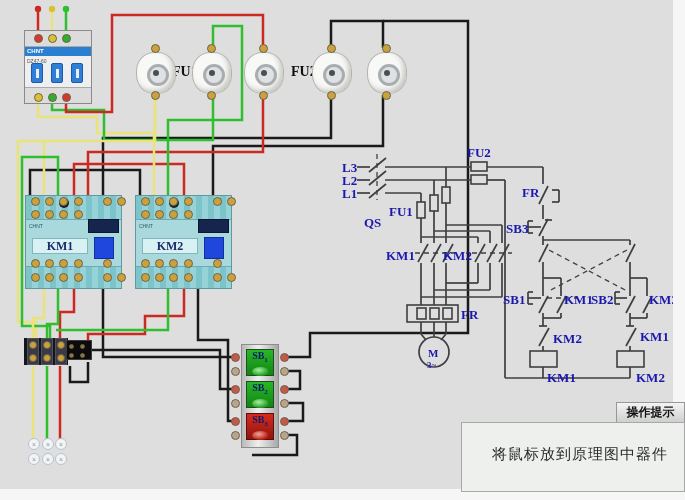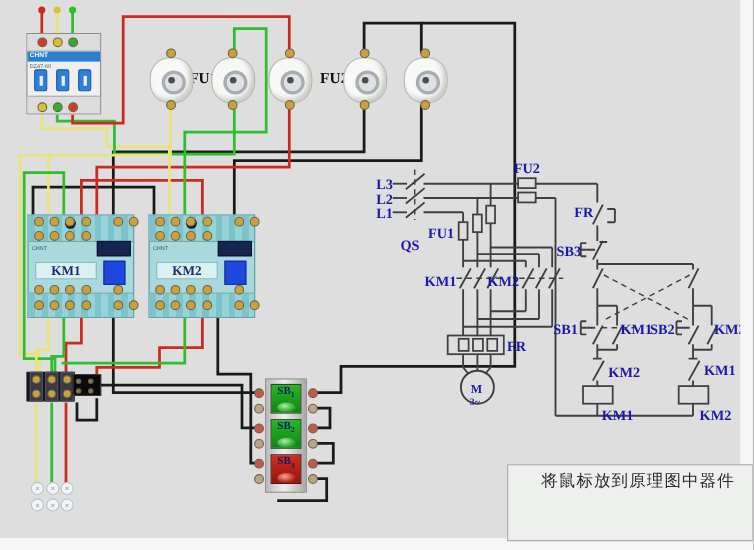--- a/index.html
+++ b/index.html
@@ -56,21 +56,21 @@
   .sb-green{background:linear-gradient(#27b827,#128412);}
   .sb-green .gloss{background:radial-gradient(ellipse at 40% 35%,#a8f0a0,#1d9a1d 70%);}
   .sb-red{background:linear-gradient(#d62b1f,#8f150d);border-color:#5d0e08;}
   .sb-red .gloss{background:radial-gradient(ellipse at 40% 35%,#f2a49a,#b3170c 70%);}
   
   .hint-tab{position:absolute;left:616px;top:402px;width:69px;height:20px;background:linear-gradient(#f4f4f4,#cfcfcf);
             border:1px solid #979797;border-bottom:none;box-sizing:border-box;font-size:12px;font-weight:bold;
             color:#111;text-align:center;line-height:19px;font-family:"Liberation Sans",sans-serif;}
   .hint-box{position:absolute;left:461px;top:422px;width:224px;height:70px;background:#eef0ee;
             border:1px solid #a8a8a8;box-sizing:border-box;
-            font-family:"Liberation Serif",serif;font-size:15px;color:#2a2a2a;letter-spacing:1px;line-height:22px;padding-top:4px;}
+            font-family:"Liberation Serif",serif;font-size:15px;color:#2a2a2a;letter-spacing:1px;line-height:22px;padding-top:20px;}
   .hint-box .l1{padding-left:30px;}
   .hint-box .l2{padding-left:5px;}
 </style>
 </head>
 <body>
 
 <div class="stage">
 
   <svg class="layer" id="wires-svg">
       <polyline points="331,95 331,138 103,138 103,196" fill="none" stroke="#1a1a1a" stroke-width="2.5"></polyline>
@@ -317,20 +317,21 @@
       <text x="640" y="341" font-size="13" font-weight="bold" font-family="&quot;Liberation Serif&quot;,serif" fill="#1a17ad">KM1</text>
       <text x="547" y="382" font-size="13" font-weight="bold" font-family="&quot;Liberation Serif&quot;,serif" fill="#1a17ad">KM1</text>
       <text x="636" y="382" font-size="13" font-weight="bold" font-family="&quot;Liberation Serif&quot;,serif" fill="#1a17ad">KM2</text>
       <text x="428" y="357" font-size="11" font-weight="bold" font-family="&quot;Liberation Serif&quot;,serif" fill="#1a17ad">M</text>
       <text x="427" y="368" font-size="9" font-weight="bold" font-family="&quot;Liberation Serif&quot;,serif" fill="#1a17ad">3~</text>
     </svg>
 
   <div class="edge" style="left:673px;top:0;width:12px;height:500px"></div>
   <div class="edge" style="left:0;top:489px;width:685px;height:11px"></div>
 
+  <div class="hint-tab">操作提示</div>
   <div class="hint-box">
     <div class="l1">将鼠标放到原理图中器件</div>
   </div>
 
 <div class="screw" style="left: 33.5px; top: 33.5px; width: 9px; height: 9px; background: rgb(207, 59, 47);"></div>
     <div class="screw" style="left: 47.5px; top: 33.5px; width: 9px; height: 9px; background: rgb(216, 194, 52);"></div>
     <div class="screw" style="left: 61.5px; top: 33.5px; width: 9px; height: 9px; background: rgb(47, 174, 47);"></div>
     <div class="screw" style="left: 33.5px; top: 92.5px; width: 9px; height: 9px; background: rgb(216, 194, 52);"></div>
     <div class="screw" style="left: 47.5px; top: 92.5px; width: 9px; height: 9px; background: rgb(47, 174, 47);"></div>
     <div class="screw" style="left: 61.5px; top: 92.5px; width: 9px; height: 9px; background: rgb(207, 59, 47);"></div>

